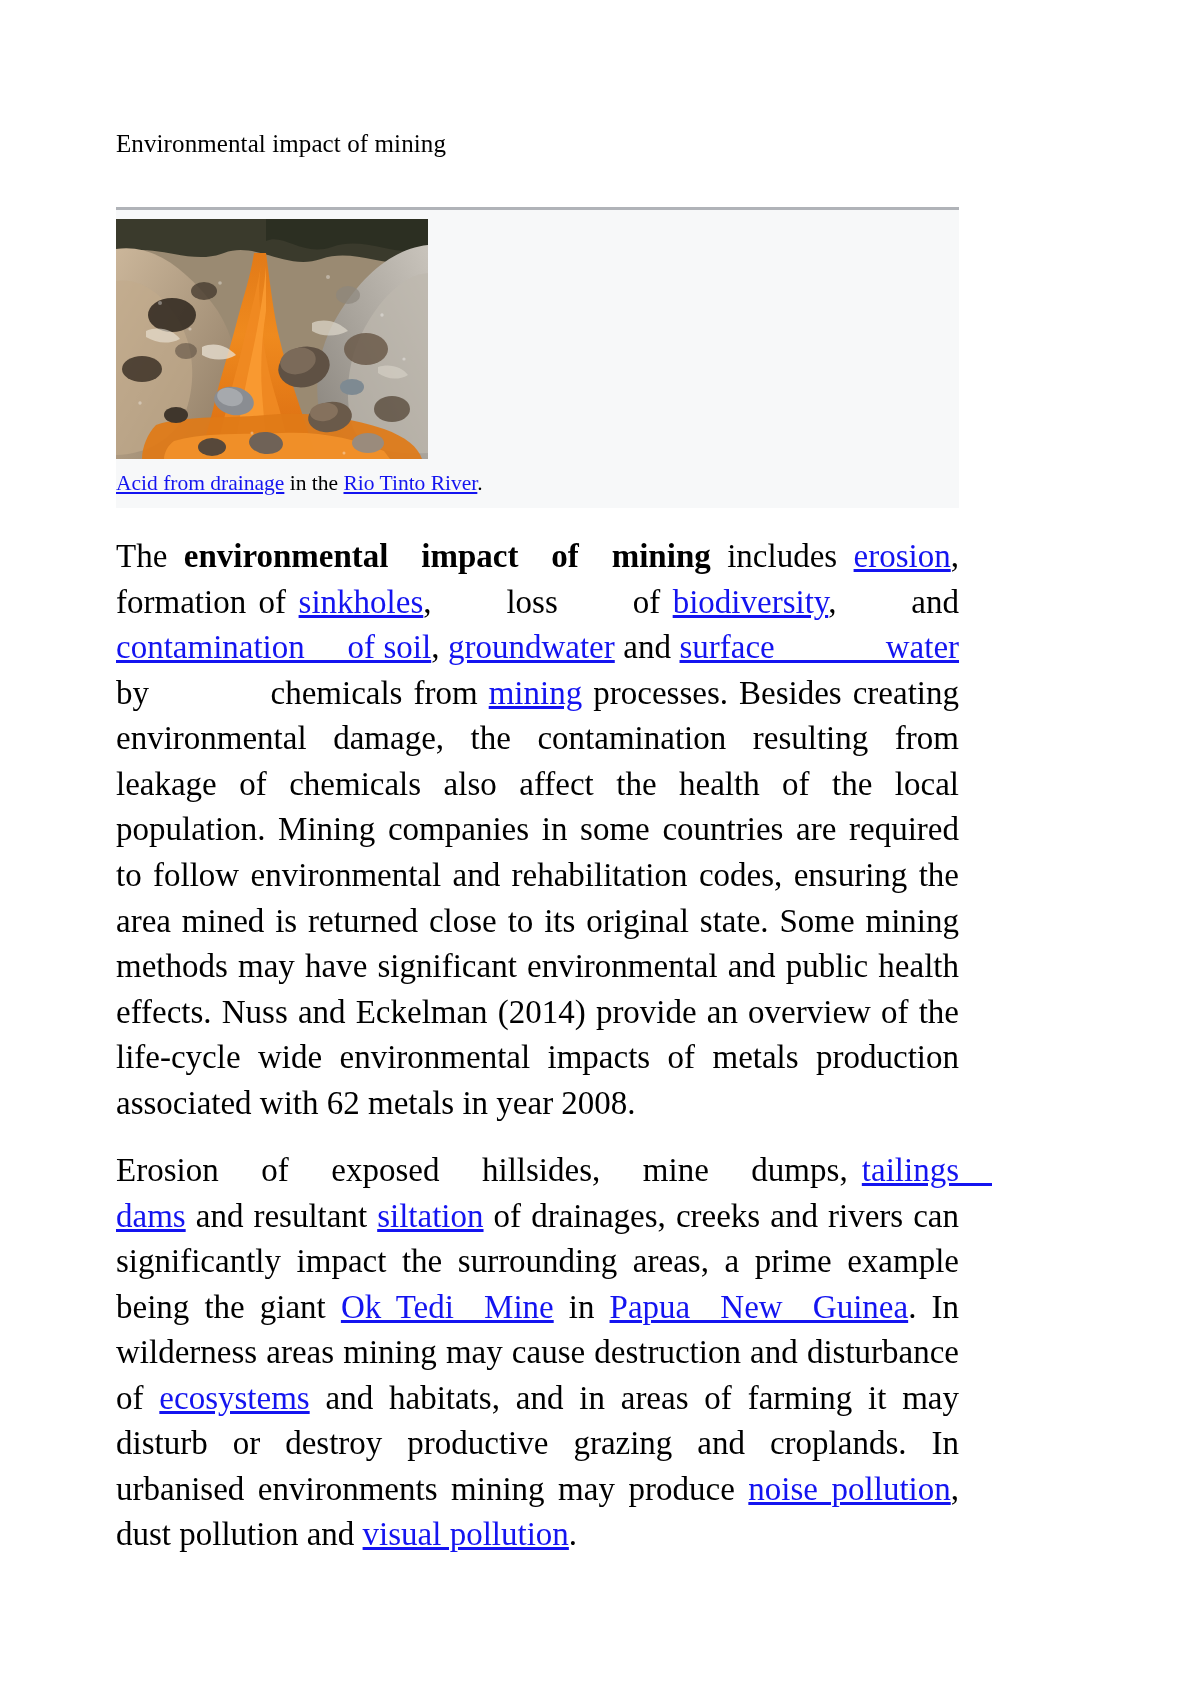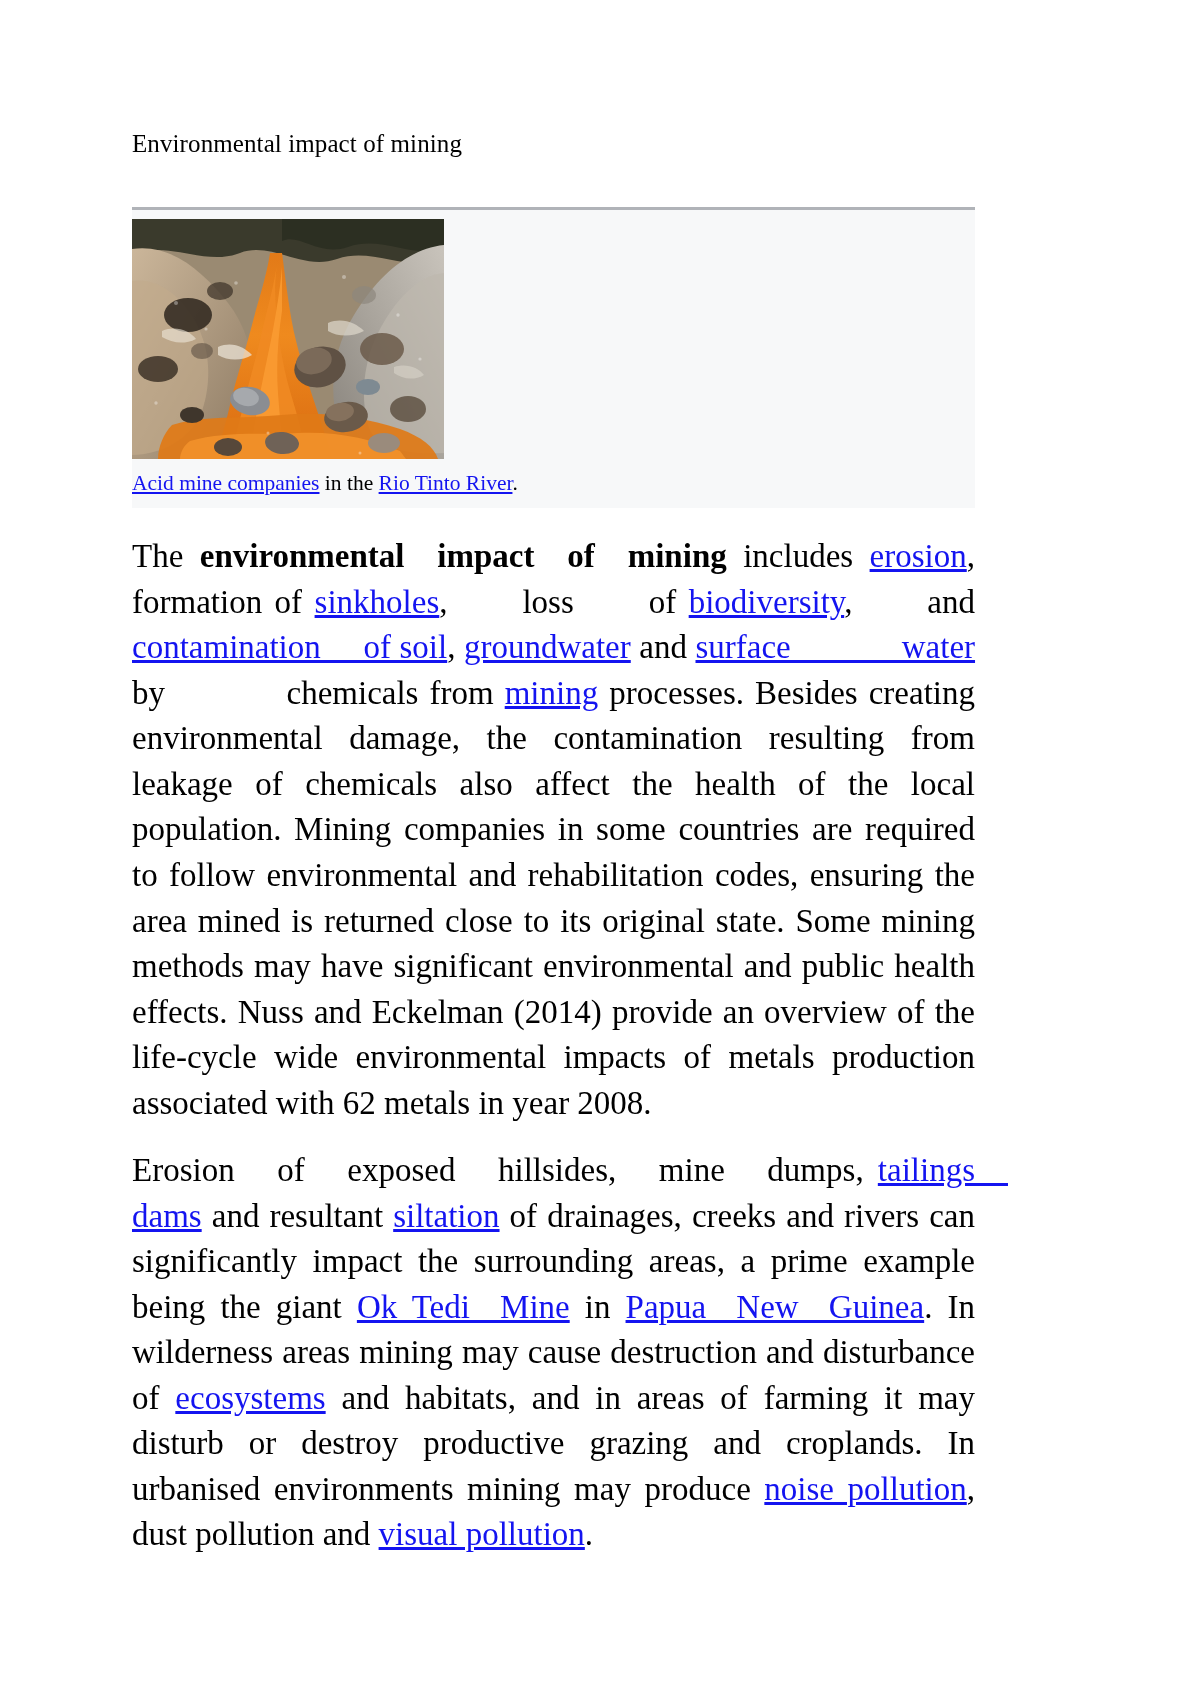--- a/index.html
+++ b/index.html
@@ -13,21 +13,21 @@
   }
   .page {
     position: relative;
     width: 1200px;
     height: 1698px;
     background: #ffffff;
     overflow: hidden;
   }
   .content {
     position: absolute;
-    left: 132px;
+    left: 116px;
     top: 128px;
     width: 843px;
   }
 
   
   .doc-title {
     font-size: 25px;
     line-height: 1.25;
     font-weight: normal;
     margin: 0 0 0 0;
@@ -167,21 +167,21 @@
               <circle cx="266" cy="96" r="1.7" fill="#ffffff"></circle>
               <circle cx="288" cy="140" r="1.6" fill="#ffffff"></circle>
               <circle cx="24" cy="184" r="1.7" fill="#ffffff"></circle>
               <circle cx="136" cy="214" r="1.5" fill="#ffffff"></circle>
               <circle cx="228" cy="234" r="1.5" fill="#ffffff"></circle>
             </g>
           </svg>
         </div>
 
         <div class="caption">
-          <a class="link" href="#">Acid mine companies</a><span> in the </span><a class="link" href="#">Rio Tinto River</a><span>.</span>
+          <a class="link" href="#">Acid from drainage</a><span> in the </span><a class="link" href="#">Rio Tinto River</a><span>.</span>
         </div>
       </div>
     </div>
 
     <p class="body first"><span style="white-space: pre-wrap;">The </span><span class="b" style="white-space: pre-wrap;">environmental  impact  of  mining</span><span style="white-space: pre-wrap;"> includes </span><a class="link" href="#" style="white-space: pre-wrap;">erosion</a><span style="white-space: pre-wrap;">,  formation of </span><a class="link" href="#" style="white-space: pre-wrap;">sinkholes</a><span style="white-space: pre-wrap;">,      loss      of </span><a class="link" href="#" style="white-space: pre-wrap;">biodiversity</a><span style="white-space: pre-wrap;">,      and </span><a class="link" href="#" style="white-space: pre-wrap;">contamination     of soil</a><span style="white-space: pre-wrap;">, </span><a class="link" href="#" style="white-space: pre-wrap;">groundwater</a><span style="white-space: pre-wrap;"> and </span><a class="link" href="#" style="white-space: pre-wrap;">surface             water</a><span style="white-space: pre-wrap;"> by           chemicals from </span><a class="link" href="#" style="white-space: pre-wrap;">mining</a><span style="white-space: pre-wrap;"> processes. Besides creating environmental damage, the contamination resulting from leakage of chemicals also affect the health of the local population. Mining companies in some countries are required to follow environmental and rehabilitation codes, ensuring the area mined is returned close to its original state. Some mining methods may have significant environmental and public health effects. Nuss and Eckelman (2014) provide an overview of the life-cycle wide environmental impacts of metals production associated with 62 metals in year 2008.</span></p>
     <p class="body"><span style="white-space: pre-wrap;">Erosion   of   exposed   hillsides,   mine   dumps, </span><a class="link" href="#" style="white-space: pre-wrap;">tailings    dams</a><span style="white-space: pre-wrap;"> and resultant </span><a class="link" href="#" style="white-space: pre-wrap;">siltation</a><span style="white-space: pre-wrap;"> of drainages, creeks and rivers can significantly impact the surrounding areas, a prime example being the giant </span><a class="link" href="#" style="white-space: pre-wrap;">Ok Tedi  Mine</a><span style="white-space: pre-wrap;"> in </span><a class="link" href="#" style="white-space: pre-wrap;">Papua  New  Guinea</a><span style="white-space: pre-wrap;">. In wilderness areas mining may cause destruction and disturbance of </span><a class="link" href="#" style="white-space: pre-wrap;">ecosystems</a><span style="white-space: pre-wrap;"> and habitats, and in areas of farming it may disturb or destroy productive grazing and croplands. In urbanised environments mining may produce </span><a class="link" href="#" style="white-space: pre-wrap;">noise pollution</a><span style="white-space: pre-wrap;">, dust pollution and </span><a class="link" href="#" style="white-space: pre-wrap;">visual pollution</a><span style="white-space: pre-wrap;">.</span></p>
 
   </div>
 </div>
 

